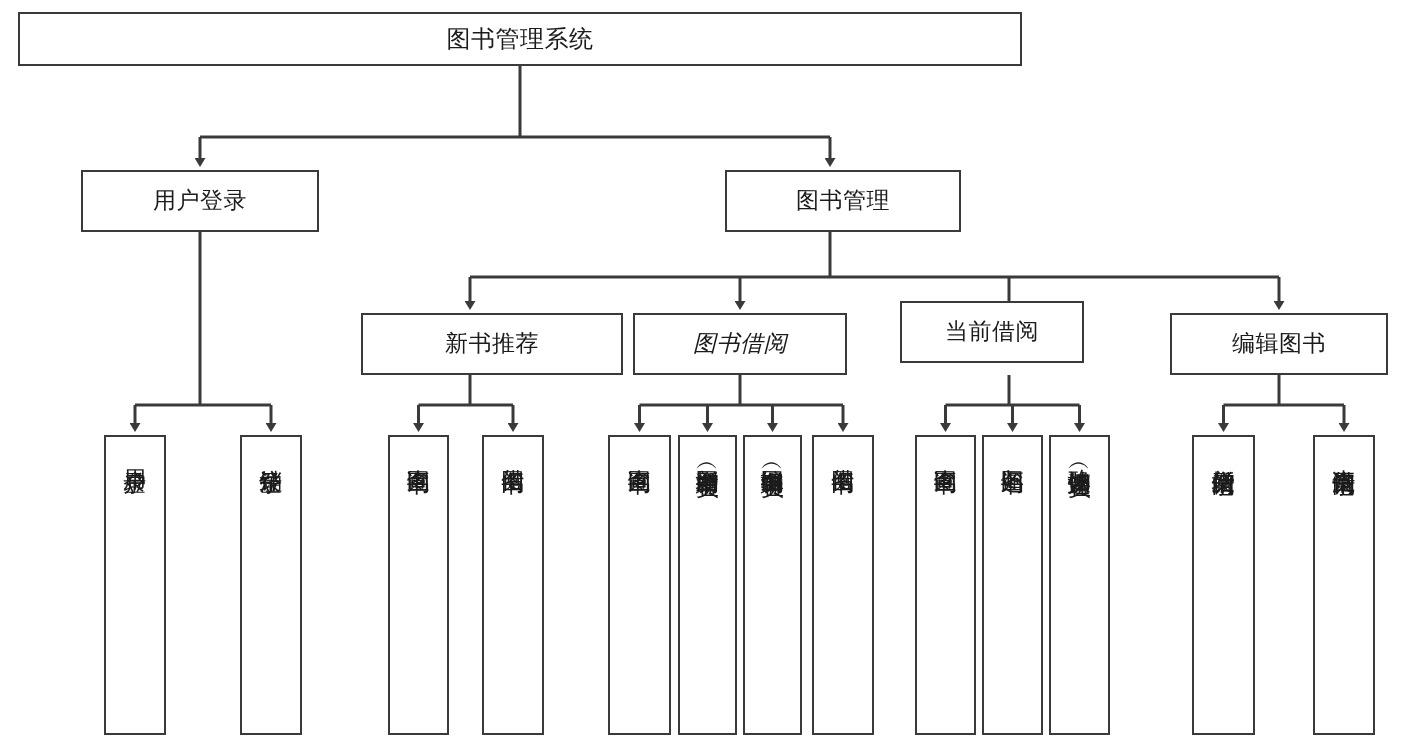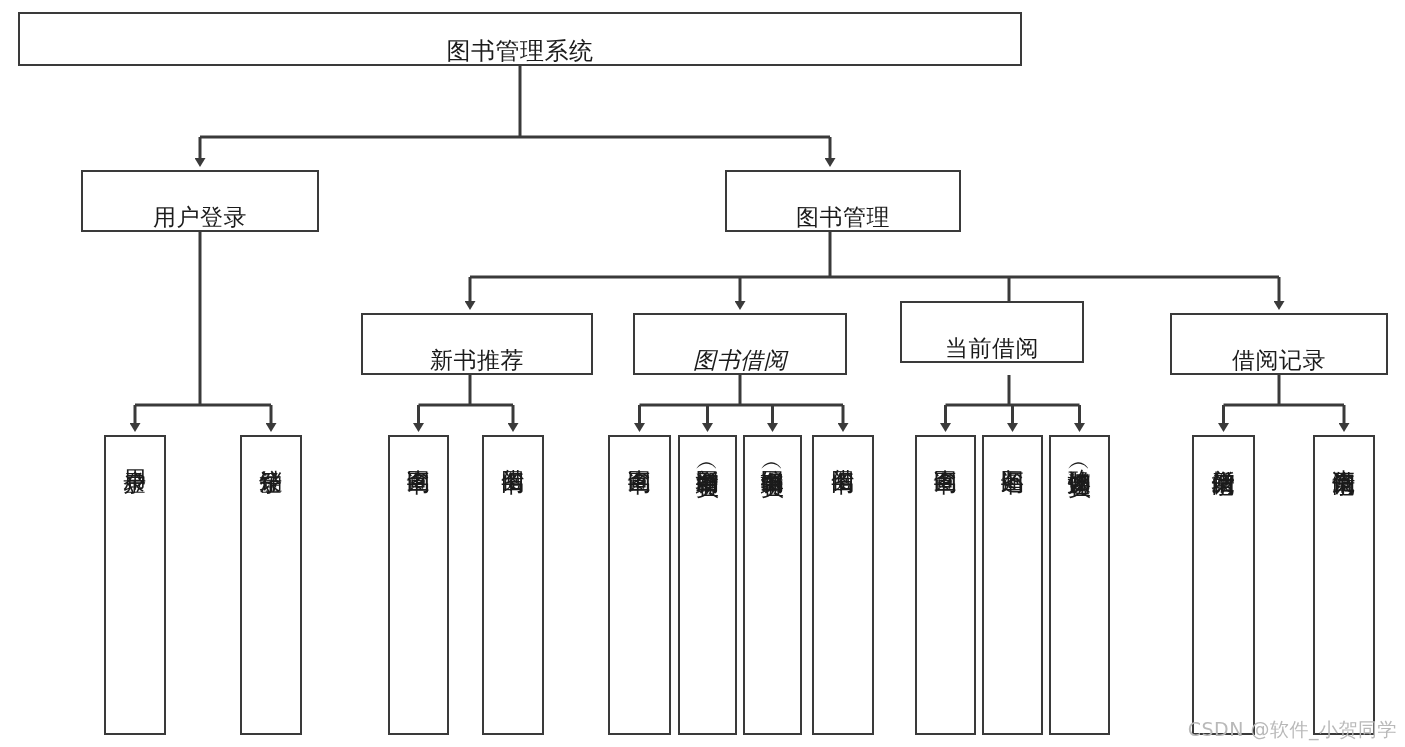--- a/index.html
+++ b/index.html
@@ -23,21 +23,21 @@
     top: 0;
     width: 1405px;
     height: 747px;
   }
   .node {
     position: absolute;
     box-sizing: border-box;
     border: 2px solid #3a3a3a;
     background: #ffffff;
     display: flex;
-    align-items: flex-end;
+    align-items: center;
     justify-content: center;
     color: #1b1b1b;
   }
   .node.horiz .label {
     font-size: 23px;
     line-height: 1.1;
     letter-spacing: 0.5px;
     white-space: nowrap;
   }
   .node.vert {
@@ -115,31 +115,31 @@
   <div id="node-layer">
       <div class="node horiz root" style="left: 18px; top: 12px; width: 1004px; height: 54px;">
         <span class="label">图书管理系统</span>
       </div>
       <div class="node horiz" style="left: 81px; top: 170px; width: 238px; height: 62px;">
         <span class="label">用户登录</span>
       </div>
       <div class="node horiz" style="left: 712px; top: 170px; width: 236px; height: 62px; margin-left: 13px;">
         <span class="label">图书管理</span>
       </div>
-      <div class="node horiz" style="left: 361px; top: 313px; width: 232px; height: 62px;">
+      <div class="node horiz" style="left: 361px; top: 313px; width: 262px; height: 62px;">
         <span class="label">新书推荐</span>
       </div>
       <div class="node horiz" style="left: 633px; top: 313px; width: 214px; height: 62px; font-style: italic;">
         <span class="label">图书借阅</span>
       </div>
       <div class="node horiz" style="left: 900px; top: 301px; width: 184px; height: 62px;">
         <span class="label">当前借阅</span>
       </div>
       <div class="node horiz" style="left: 1170px; top: 313px; width: 218px; height: 62px;">
-        <span class="label">借阅记录</span>
+        <span class="label">编辑图书</span>
       </div>
       <div class="node vert" style="left: 104px; top: 435px; width: 62px; height: 300px;">
         <span class="label">用户登录</span>
       </div>
       <div class="node vert" style="left: 240px; top: 435px; width: 62px; height: 300px;">
         <span class="label">注销登录</span>
       </div>
       <div class="node vert" style="left: 388px; top: 435px; width: 61px; height: 300px;">
         <span class="label">查询图书</span>
       </div>
@@ -168,14 +168,13 @@
         <span class="label">确认归还（管理员）</span>
       </div>
       <div class="node vert" style="left: 1192px; top: 435px; width: 63px; height: 300px;">
         <span class="label">新增借阅记录</span>
       </div>
       <div class="node vert" style="left: 1313px; top: 435px; width: 62px; height: 300px;">
         <span class="label">查询借阅记录</span>
       </div>
     </div>
 
-  <div class="watermark">CSDN @软件_小贺同学</div>
 </div>
 
 </body></html>

